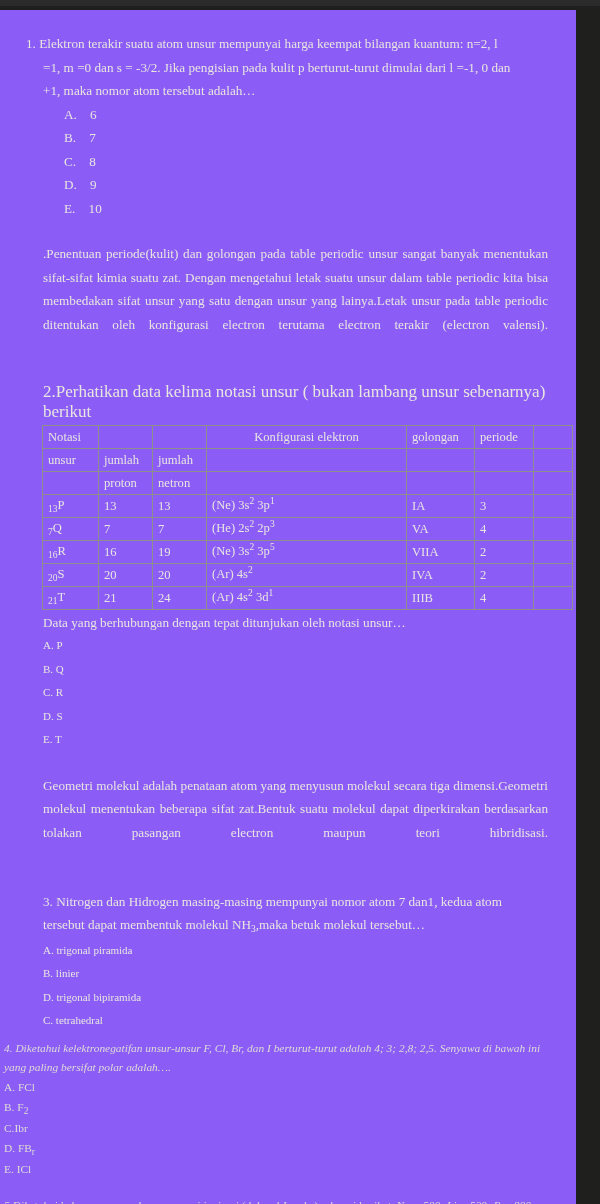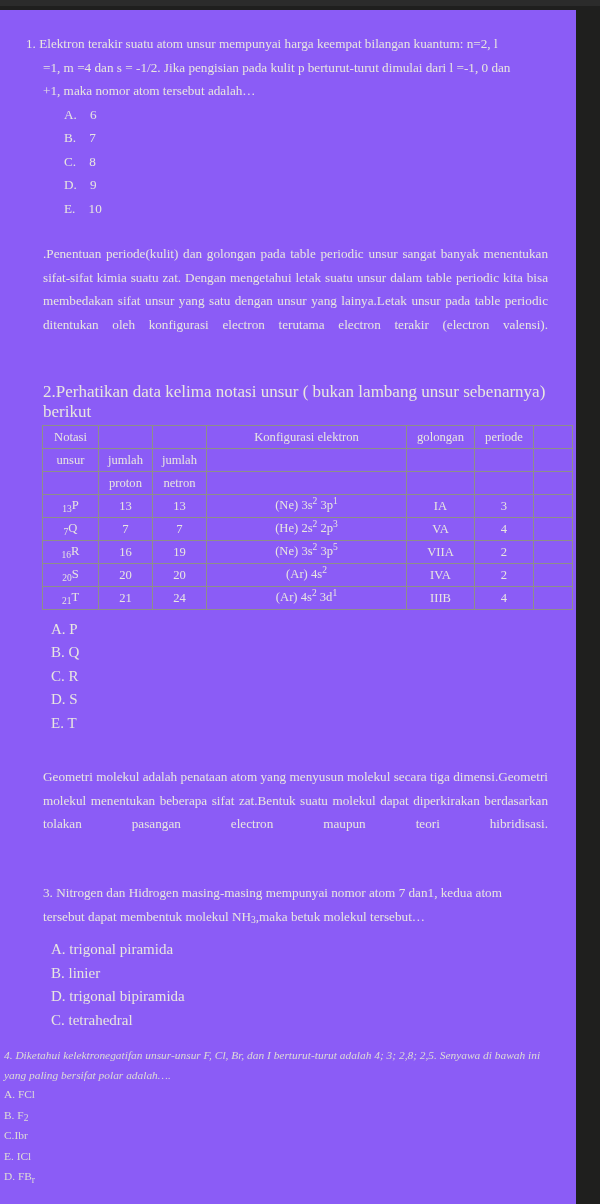--- a/index.html
+++ b/index.html
@@ -91,43 +91,42 @@
     color: #e8e6e0;
   }
   table.data td {
     border: 1px solid #8e8e8a;
     padding: 1px 5px;
     height: 20px;
     vertical-align: middle;
     line-height: 18px;
     overflow: hidden;
     white-space: nowrap;
-    text-align: center;
   }
   .c-notasi { width: 56px; }
   .c-proton { width: 54px; }
   .c-netron { width: 54px; }
   .c-konfig { width: 200px; }
   .c-gol    { width: 68px; }
   .c-per    { width: 59px; }
   .c-extra  { width: 39px; }
   .center { text-align: center; }
   sub { font-size: 9.5px; vertical-align: baseline; position: relative; bottom: -2.5px; }
   sup { font-size: 9.5px; vertical-align: baseline; position: relative; bottom: 5px; }
 
   .after-table {
     margin: 0;
     padding: 1px 28px 0 43px;
     font-size: 13.2px;
     line-height: 23.5px;
   }
   .opts-43 {
-    margin: 8px;
+    margin: 0;
     padding: 0 0 0 43px;
-    font-size: 15px;
+    font-size: 11px;
     line-height: 23.5px;
   }
   .opts-43 .row { display: block; }
 
   
   .small-q {
     margin: 0;
     padding: 0 30px 0 4px;
     font-size: 11.4px;
     line-height: 19.5px;
@@ -146,21 +145,21 @@
 </style>
 </head>
 <body>
 
 <div class="topbar"></div>
 
 <div class="page">
 
   <div class="q1">
     <span>1. Elektron terakir suatu atom unsur mempunyai harga keempat  bilangan kuantum: n=2, l</span>
-    <span class="cont">=1, m =4 dan s = -1/2. Jika pengisian pada kulit p berturut-turut dimulai dari l =-1, 0 dan</span>
+    <span class="cont">=1, m =0 dan s = -3/2. Jika pengisian pada kulit p berturut-turut dimulai dari l =-1, 0 dan</span>
     <span class="cont">+1, maka nomor atom tersebut adalah…</span>
   </div>
 
   <div class="opts-indent">
     <span class="row">A.    6</span>
     <span class="row">B.    7</span>
     <span class="row">C.    8</span>
     <span class="row">D.    9</span>
     <span class="row">E.    10</span>
   </div>
@@ -253,20 +252,21 @@
         <td>21</td>
         <td>24</td>
         <td><span>(Ar) 4s</span><sup>2</sup><span> 3d</span><sup>1</sup></td>
         <td>IIIB</td>
         <td>4</td>
         <td></td>
       </tr>
     </tbody>
   </table>
 
+  <p class="after-table">Data yang berhubungan dengan tepat ditunjukan oleh notasi unsur…</p>
 
   <div class="opts-43">
     <span class="row">A. P</span>
     <span class="row">B. Q</span>
     <span class="row">C. R</span>
     <span class="row">D. S</span>
     <span class="row">E. T</span>
   </div>
 
   <div class="spacer-22"></div>
@@ -291,22 +291,22 @@
 
   <div class="small-q">
     <span>4. Diketahui kelektronegatifan unsur-unsur F, Cl, Br, dan I berturut-turut adalah 4; 3; 2,8; 2,5. Senyawa</span>
     <span>di bawah ini yang paling bersifat polar adalah….</span>
   </div>
 
   <div class="small-opts">
     <span class="row"><span>A. FCl</span><sub></sub><span></span></span>
     <span class="row"><span>B. F</span><sub>2</sub><span></span></span>
     <span class="row"><span>C.Ibr</span><sub></sub><span></span></span>
+    <span class="row"><span>D. FB</span><sub>r</sub><span></span></span>
     <span class="row"><span>E. ICl</span><sub></sub><span></span></span>
-    <span class="row"><span>D. FB</span><sub>r</sub><span></span></span>
   </div>
 
   <div class="spacer-16"></div>
 
   <div class="small-q">
     <span>5.Diketahui beberapa unsur dengan energi ionisasi (dalam kJ mol</span><sub>-1</sub><span>) sebagai berikut. Na = 500; Li =</span>
     <span>520; B = 800; Be = 900; F = 1.681; Ne = 2.081</span>
   </div>
 
 </div>

